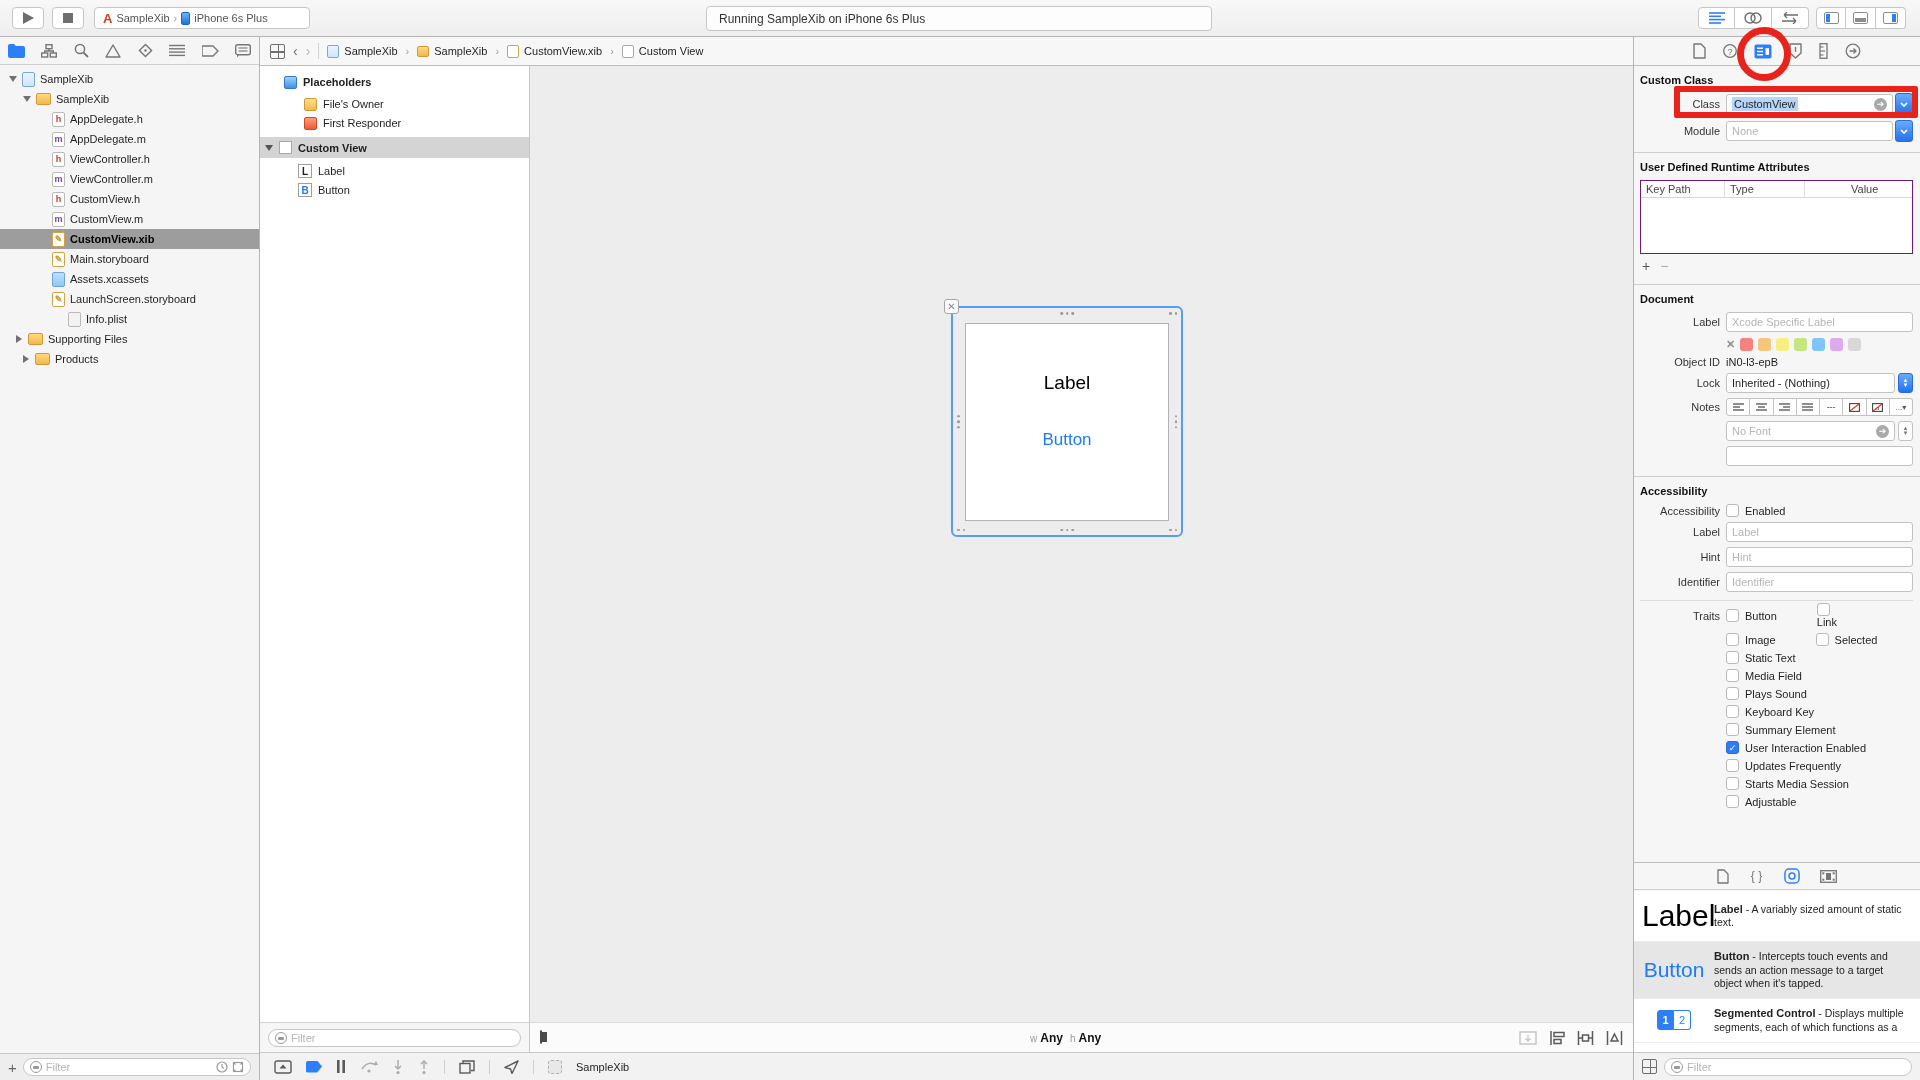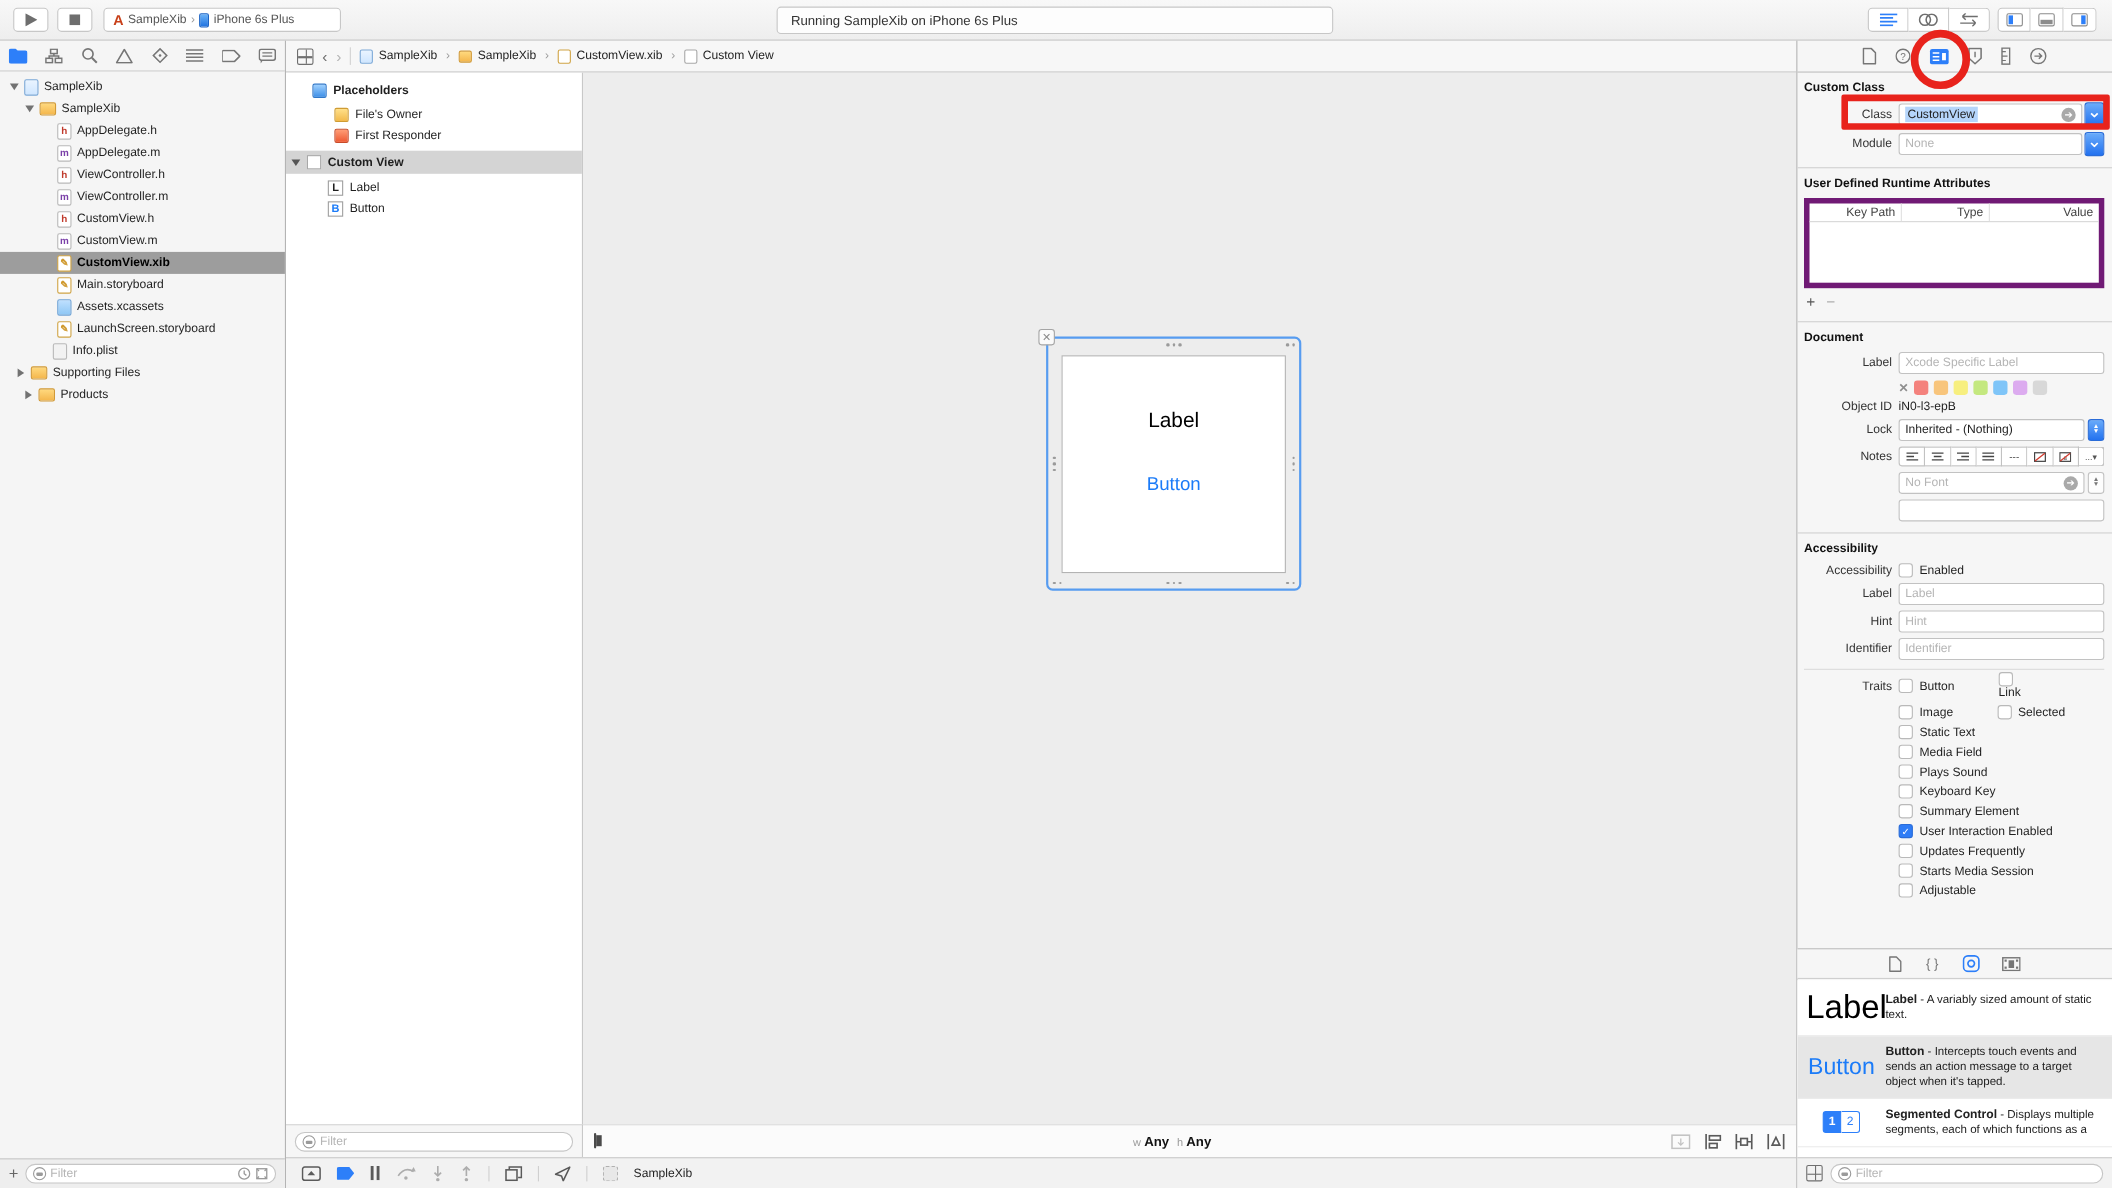--- a/index.html
+++ b/index.html
@@ -120,21 +120,21 @@
   .fld input::placeholder, .filter-field input::placeholder { color:#b5b5b5; }
   .hl { background:#b5d5fb; padding:1px 2px; }
   .gocirc { width:13px; height:13px; border-radius:50%; background:#a9a9a9; color:#fff; font-size:9px;
     display:flex; align-items:center; justify-content:center; margin-left:auto; flex:none;}
   .ddbtn { width:18px; height:22px; margin-left:2px; border-radius:3px; background:linear-gradient(#6aabfa,#2372ef);
     border:1px solid #2a6cd8; display:flex; align-items:center; justify-content:center; flex:none;}
   .stepper { width:15px; height:20px; margin-left:3px; border-radius:3px; background:linear-gradient(#6aabfa,#2372ef);
     border:1px solid #2a6cd8; color:#fff; font-size:6px; line-height:5px; display:flex; flex-direction:column;
     align-items:center; justify-content:center; flex:none;}
   .stepper.gray { background:#fdfdfd; border:1px solid #c2c2c2; color:#777; }
-  .udra-table { border:5px solid #701a75; background:#fff; margin-top:4px;text-align:right; }
+  .udra-table { border:1px solid #701a75; background:#fff; margin-top:4px; }
   .udra-head { display:flex; height:17px; border-bottom:1px solid #d6d6d6; color:#444; }
   .udra-head div { padding:2px 5px; border-right:1px solid #e0e0e0; }
   .udra-body { height:55px; }
   .pmrow { display:flex; gap:10px; padding:4px 2px 0; font-size:14px; color:#555; }
   .swatches { display:flex; gap:5px; align-items:center; margin-top:6px; margin-left:86px; }
   .sw { width:13px; height:13px; border-radius:3px; }
   .noteseg { display:flex; flex:1; }
   .noteseg .ns { flex:1; height:18px; background:#fff; border:1px solid #c2c2c2; border-left:none;
     display:flex; align-items:center; justify-content:center; }
   .noteseg .ns:first-child { border-left:1px solid #c2c2c2; border-radius:3px 0 0 3px; }
@@ -330,21 +330,21 @@
         <span>Main.storyboard</span>
       </div>
     <div class="frow" style="padding-left:52px">
         <span class="ficon fi-assets"></span>
         <span>Assets.xcassets</span>
       </div>
     <div class="frow" style="padding-left:52px">
         <span class="ficon fi-xib">✎</span>
         <span>LaunchScreen.storyboard</span>
       </div>
-    <div class="frow" style="padding-left:48px">
+    <div class="frow" style="padding-left:68px">
         <span class="ficon fi-plist"></span>
         <span>Info.plist</span>
       </div>
     <div class="frow" style="padding-left:16px">
         <span class="tri collapsed"></span>
         <span class="ficon fi-folder"></span>
         <span>Supporting Files</span>
       </div>
     <div class="frow" style="padding-left:23px">
         <span class="tri collapsed"></span>

